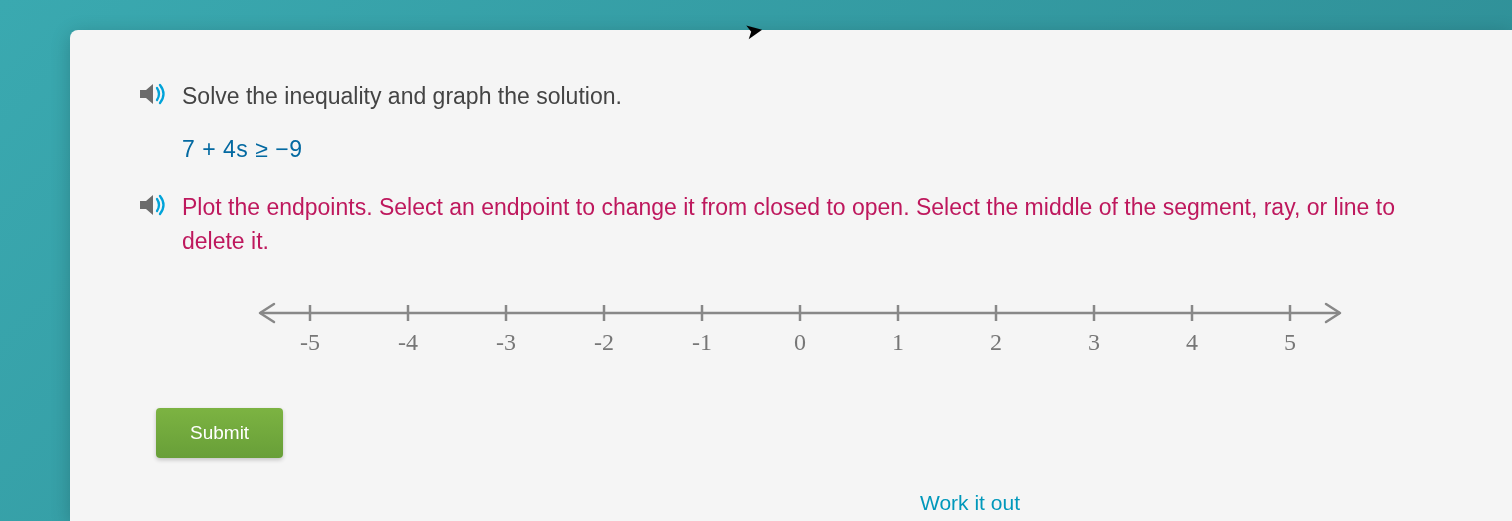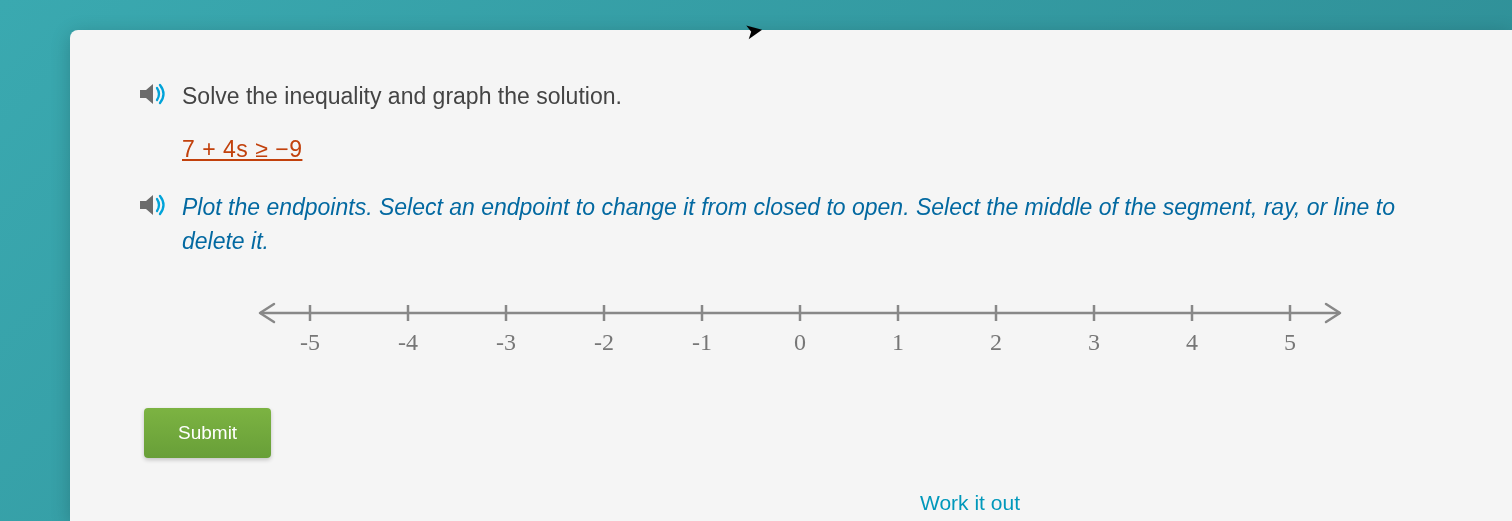--- a/index.html
+++ b/index.html
@@ -43,48 +43,46 @@
       margin-top: 3px;
       flex-shrink: 0;
     }
     .instruction-text {
       font-size: 23px;
       color: #444;
       line-height: 1.4;
     }
     .instruction-italic {
       font-size: 23px;
-      color: #0369a1;
-      font-style: italic;
+      color: #be185d;
       line-height: 1.45;
     }
     .inequality {
       font-size: 23px;
-      color: #c2410c;
+      color: #0369a1;
       margin-left: 42px;
       margin-bottom: 28px;
       letter-spacing: 0.5px;
-      text-decoration: underline;
     }
     .numberline-wrap {
       margin: 30px 0 40px 110px;
       position: relative;
       width: 1100px;
       height: 80px;
     }
     .submit-btn {
       background: linear-gradient(180deg, #7cb342 0%, #689f38 100%);
       color: #fff;
       border: none;
       border-radius: 4px;
       padding: 14px 34px;
       font-size: 19px;
       font-family: inherit;
       cursor: pointer;
-      margin-left: 4px;
+      margin-left: 16px;
       box-shadow: 0 2px 4px rgba(0,0,0,0.2);
     }
     .work-it-out {
       position: absolute;
       bottom: 6px;
       left: 850px;
       color: #0098bb;
       font-size: 21px;
       cursor: pointer;
     }

